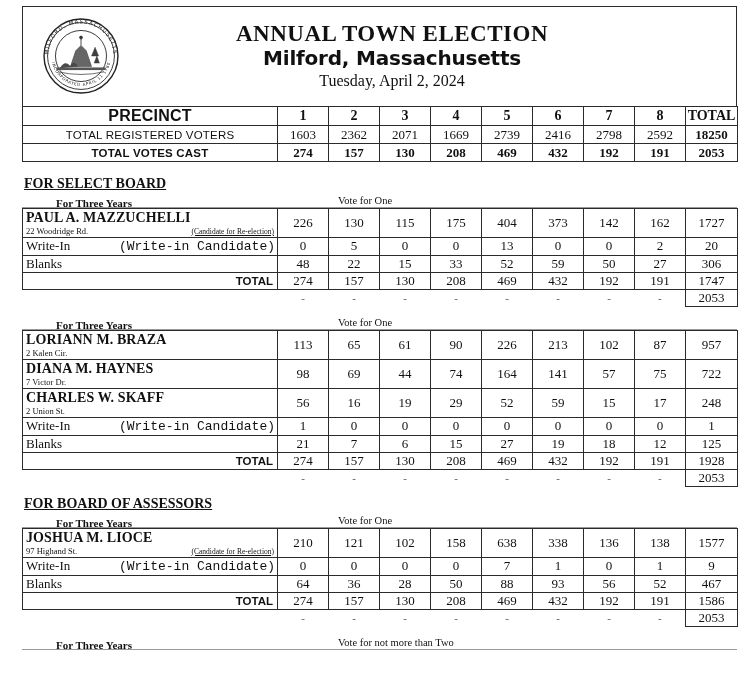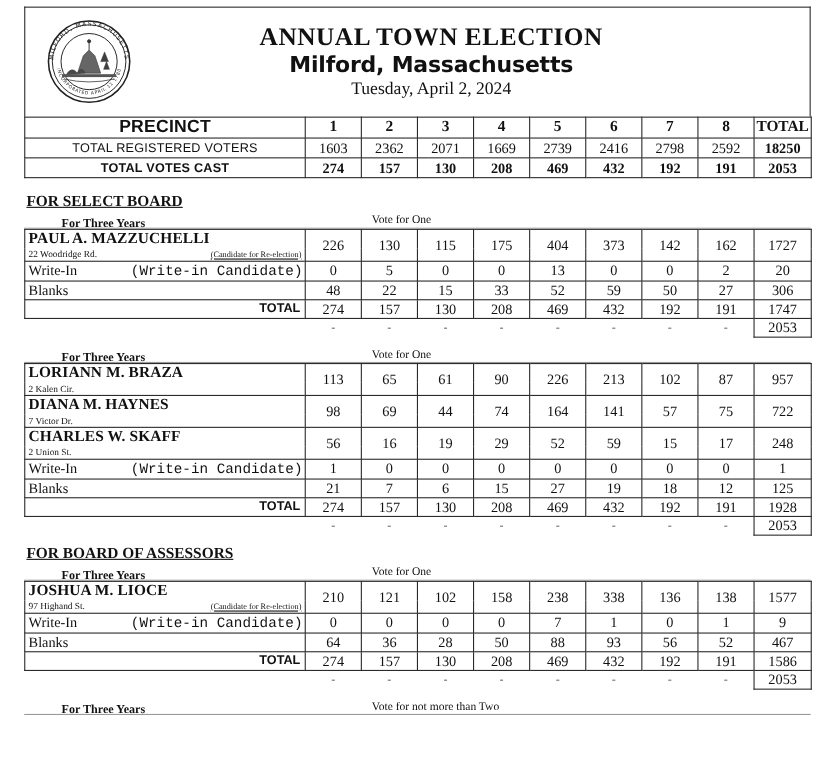--- a/index.html
+++ b/index.html
@@ -451,21 +451,21 @@
             <col class="prec">
             <col class="tot">
           </colgroup>
           <tbody>
             <tr class="cand">
               <td class="name">JOSHUA M. LIOCE</td>
               <td class="num" rowspan="2">210</td>
               <td class="num" rowspan="2">121</td>
               <td class="num" rowspan="2">102</td>
               <td class="num" rowspan="2">158</td>
-              <td class="num" rowspan="2">238</td>
+              <td class="num" rowspan="2">638</td>
               <td class="num" rowspan="2">338</td>
               <td class="num" rowspan="2">136</td>
               <td class="num" rowspan="2">138</td>
               <td class="num totcol" rowspan="2">1577</td>
             </tr>
             <tr>
               <td class="sub">97 Highand St.<span class="note">(Candidate for Re-election)</span></td>
             </tr>
             <tr>
               <td class="simple">Write-In<span class="note">(Write-in Candidate)</span></td>

